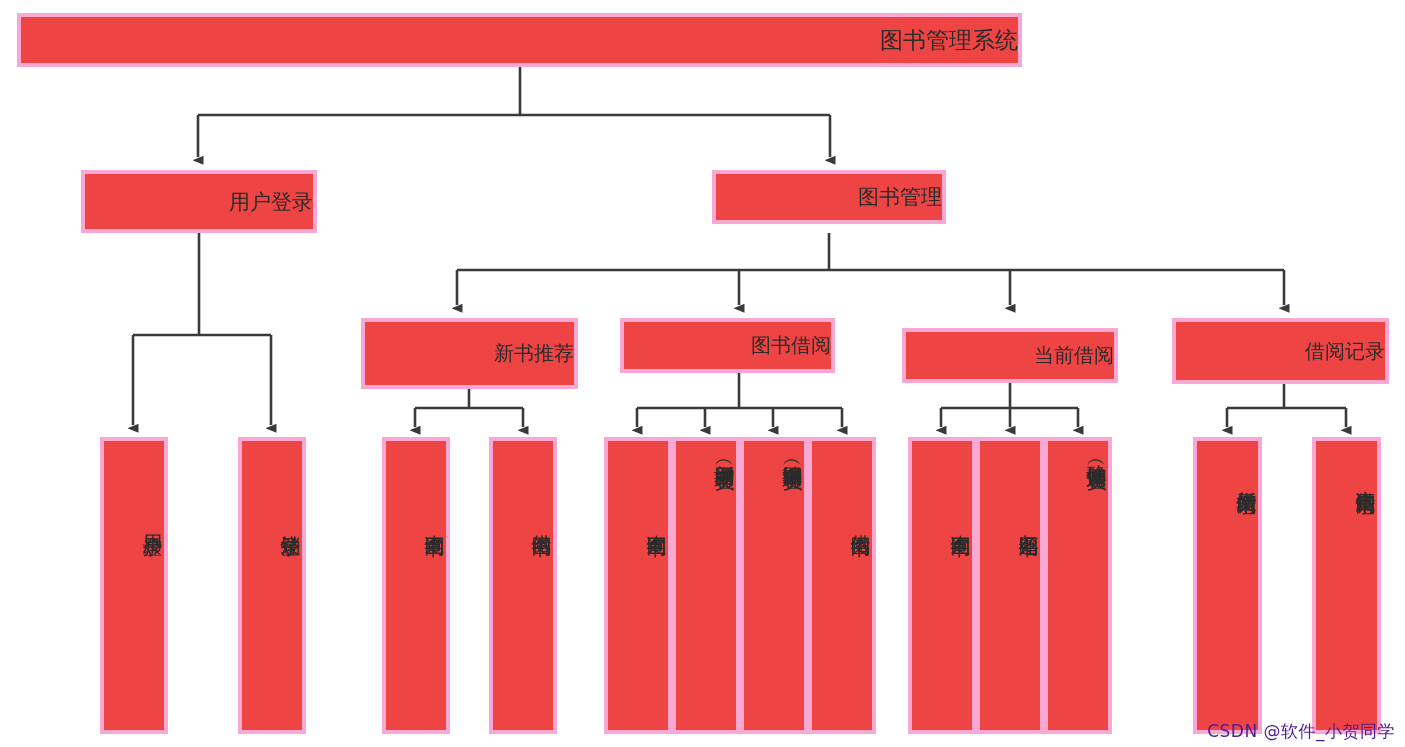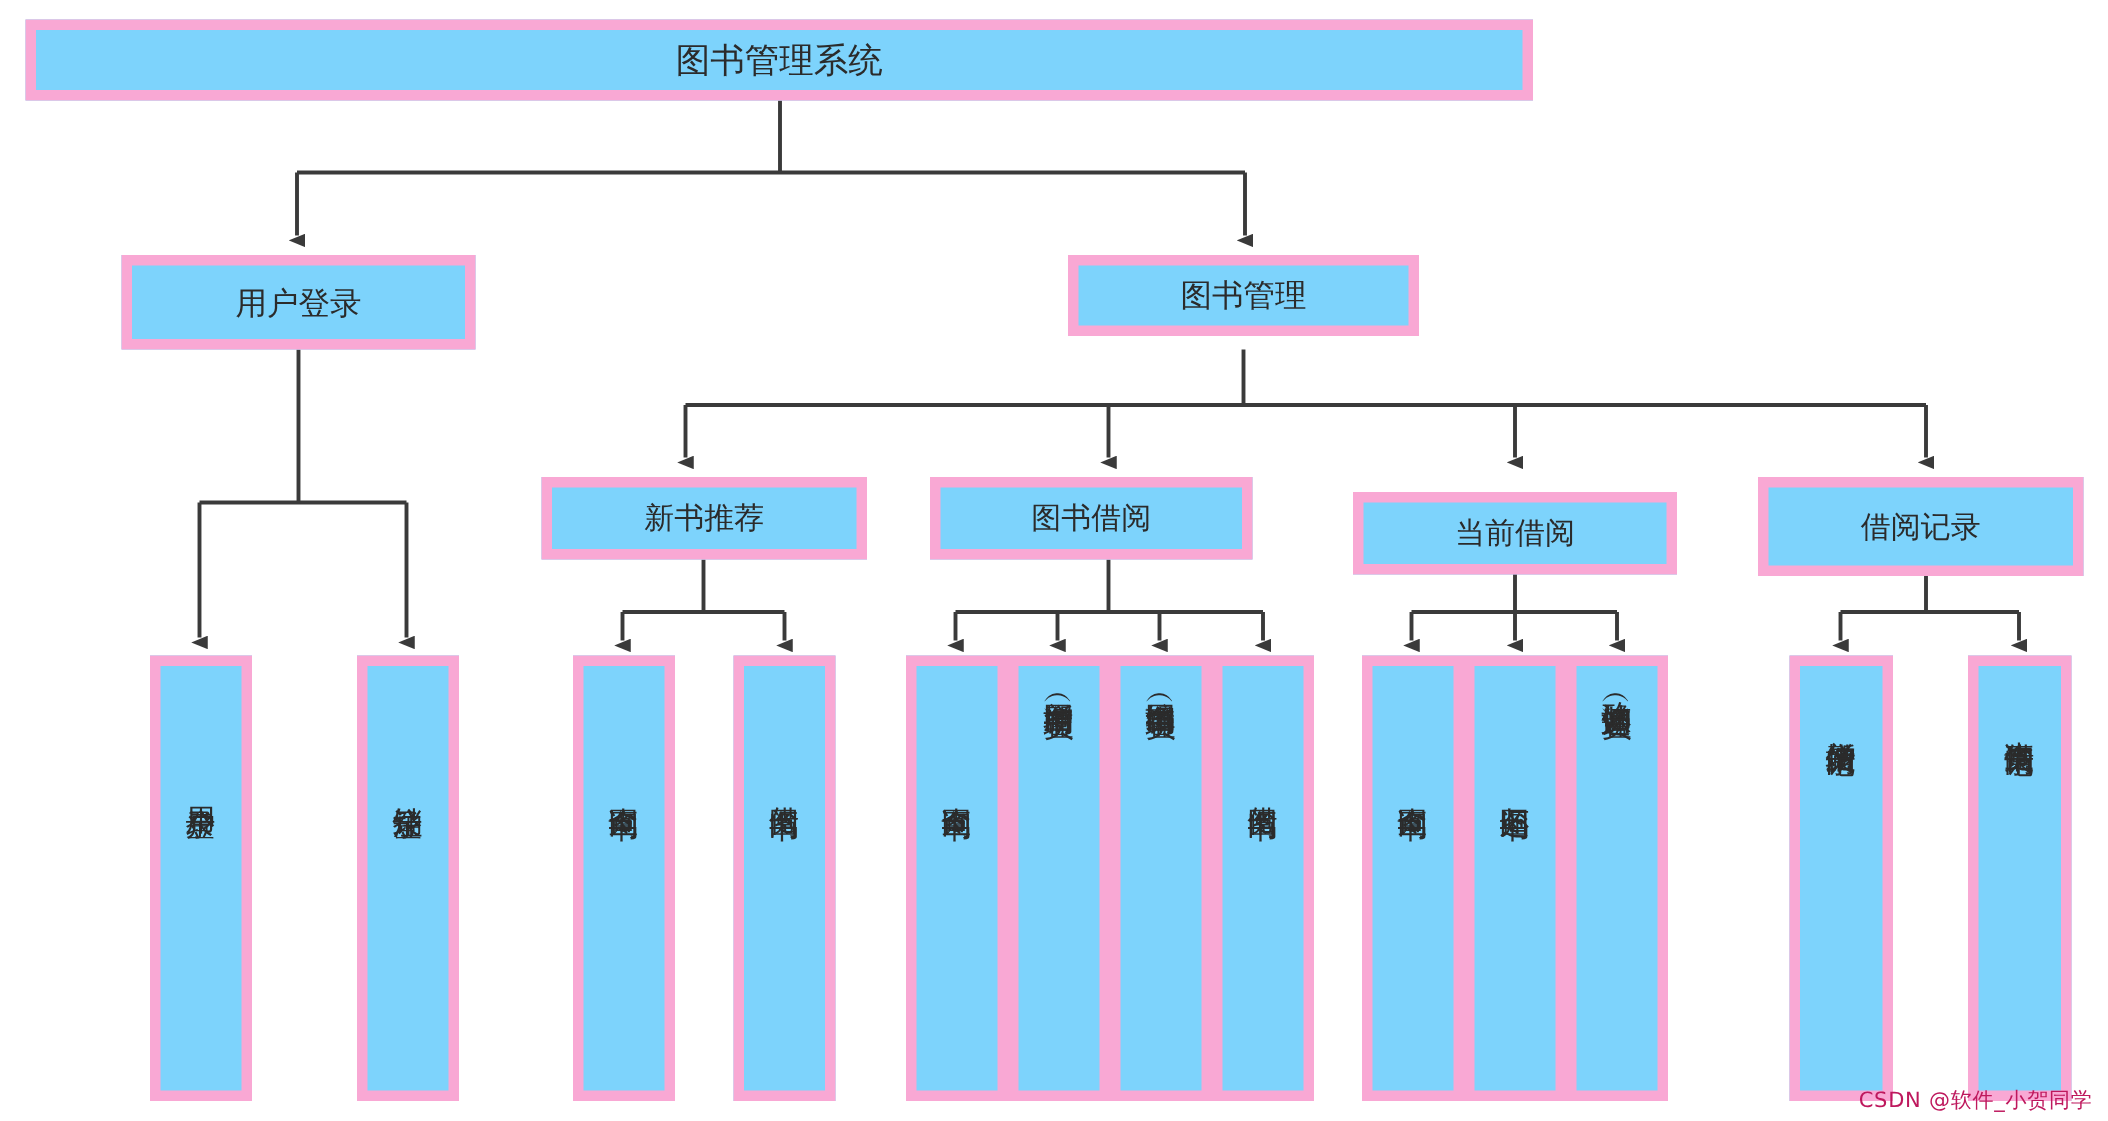--- a/index.html
+++ b/index.html
@@ -21,25 +21,25 @@
     position: absolute;
     left: 0;
     top: 0;
     width: 1405px;
     height: 747px;
     pointer-events: none;
   }
   .node {
     position: absolute;
     box-sizing: border-box;
-    background: #7dd3fc;
-    border: 7px solid #f9a8d4;
+    background: #ef4444;
+    border: 4px solid #f9a8d4;
     display: flex;
     align-items: center;
-    justify-content: center;
+    justify-content: flex-end;
     color: #2b2b2b;
   }
   .node.root {
     font-size: 23px;
   }
   .node.lvl1 {
     font-size: 21px;
   }
   .node.lvl2 {
     font-size: 20px;
@@ -63,22 +63,22 @@
   .leaf-tall .vtext {
     margin-top: 4px;
   }
   .leaf-rec .vtext {
     margin-top: 30px;
   }
   .watermark {
     position: absolute;
     right: 10px;
     bottom: 4px;
-    font-size: 14px;
-    color: #be185d;
+    font-size: 17px;
+    color: #4c1d95;
     white-space: nowrap;
     letter-spacing: 0.5px;
   }
 </style>
 </head>
 <body>
 
 <div id="canvas">
 
   <svg class="wires" viewBox="0 0 1405 747">
@@ -135,21 +135,21 @@
     <span>图书管理系统</span>
   </div>
 
   <div class="node lvl1" style="left:81px; top:170px; width:236px; height:63px;">
     <span>用户登录</span>
   </div>
   <div class="node lvl1" style="left:712px; top:170px; width:234px; height:54px;">
     <span>图书管理</span>
   </div>
 
-  <div class="node lvl2" style="left:361px; top:318px; width:217px; height:55px;">
+  <div class="node lvl2" style="left:361px; top:318px; width:217px; height:71px;">
     <span>新书推荐</span>
   </div>
   <div class="node lvl2" style="left:620px; top:318px; width:215px; height:55px;">
     <span>图书借阅</span>
   </div>
   <div class="node lvl2" style="left:902px; top:318px; width:216px; height:55px;margin-top:10px;">
     <span>当前借阅</span>
   </div>
   <div class="node lvl2" style="left:1172px; top:318px; width:217px; height:66px;">
     <span>借阅记录</span>

